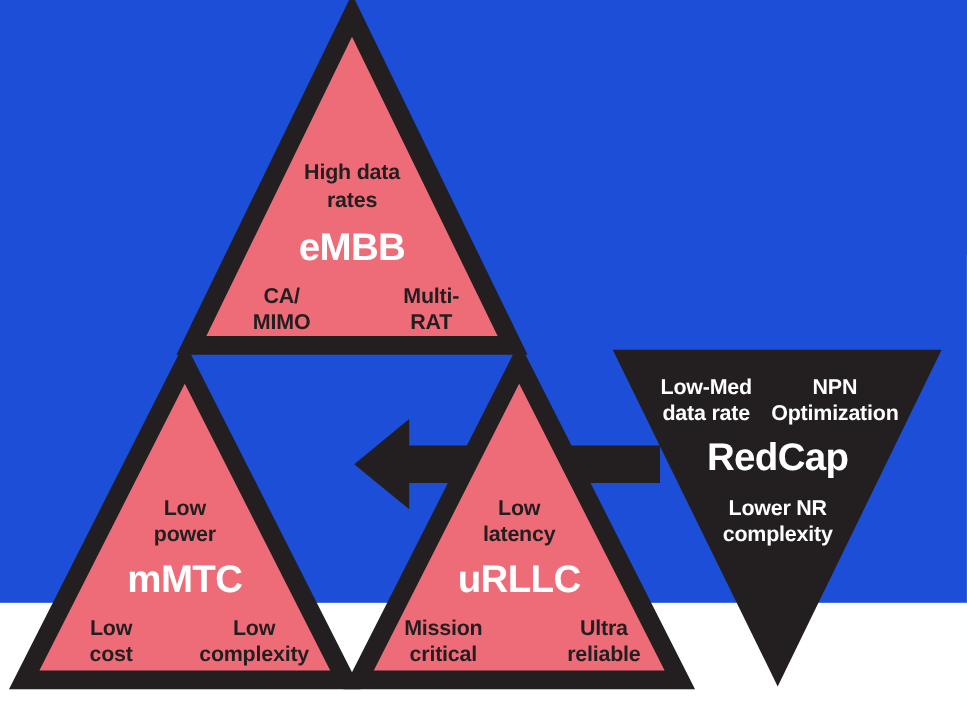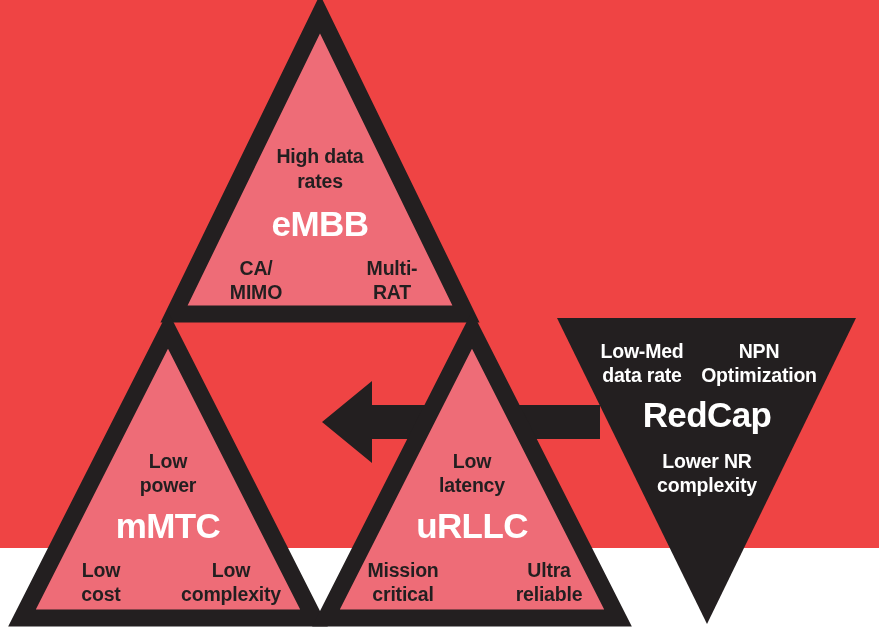--- a/index.html
+++ b/index.html
@@ -11,21 +11,21 @@
   body {
     width: 879px;
     height: 641px;
     overflow: hidden;
     font-family: "Liberation Sans", sans-serif;
   }
   #diagram-root {
     position: relative;
     width: 879px;
     height: 548px;
-    background: #ef4444;
+    background: #1d4ed8;
   }
   svg#triangle-svg {
     display: block;
     width: 879px;
     height: 641px;
   }
   .tri-shape-pink {
     fill: #ee6c77;
     stroke: #231f20;
     stroke-width: 17;

